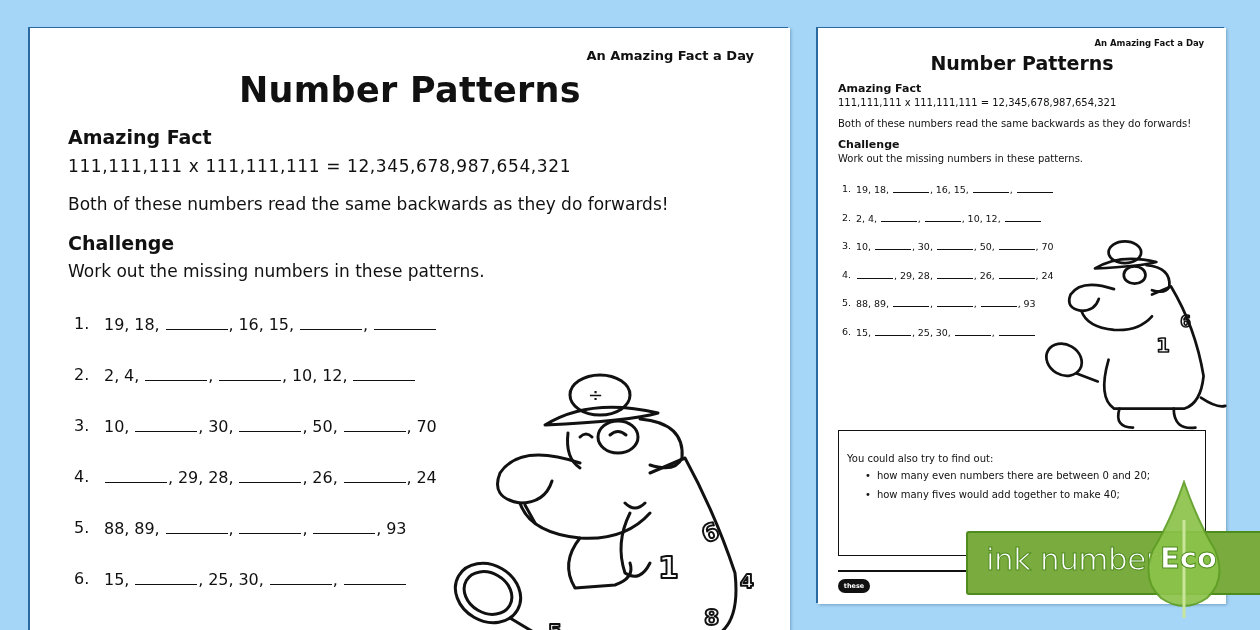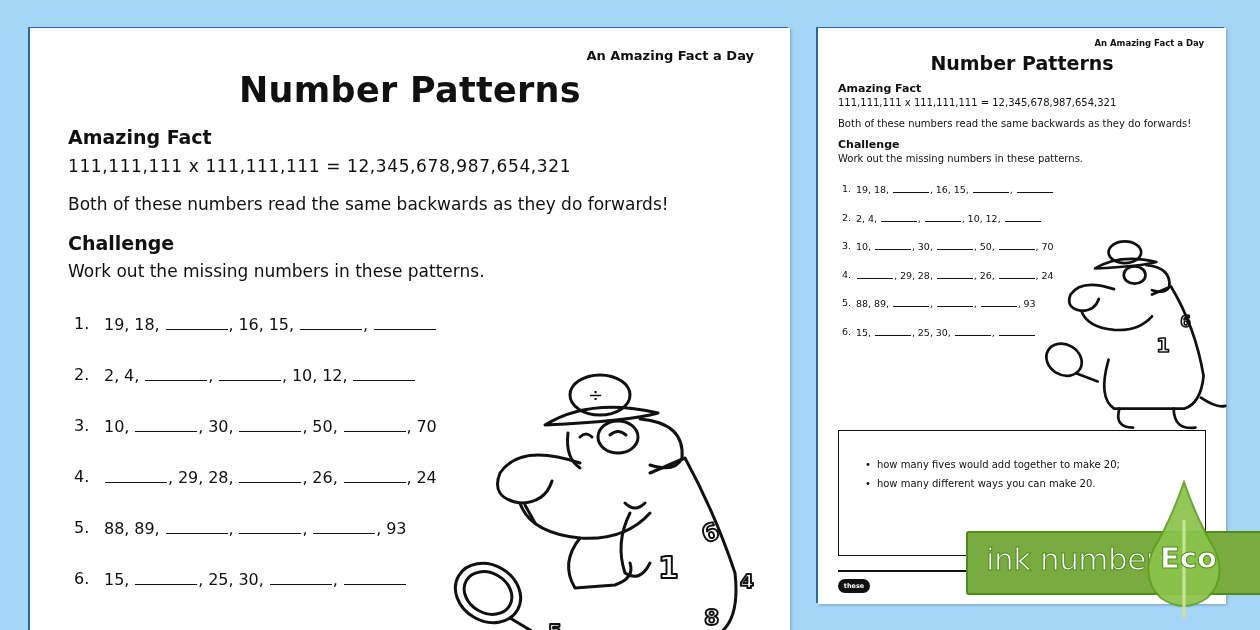--- a/index.html
+++ b/index.html
@@ -154,23 +154,24 @@
     <path d="M80 140 Q90 170 140 175 Q185 178 210 150"></path>
     <path d="M210 110 L245 95 Q290 170 305 260 Q300 310 270 320 L140 320 Q110 300 130 230"></path>
     <text x="218" y="215" font-size="36" fill="none" stroke="#111" stroke-width="3" font-family="DejaVu Sans, sans-serif" font-weight="bold">1</text>
     <text x="262" y="170" font-size="28" fill="none" stroke="#111" stroke-width="3" font-family="DejaVu Sans, sans-serif" font-weight="bold">6</text>
     <ellipse cx="48" cy="230" rx="34" ry="28" transform="rotate(30 48 230)"></ellipse>
     <path d="M70 255 L110 270"></path>
     <path d="M150 320 Q140 355 175 355 M250 320 Q250 360 290 355 M300 300 Q330 320 345 315"></path>
   </svg>
 
   <div class="pr-box">
+    <div>You could also try to find out:</div>
     <ul>
-      <li>how many fives would add together to make 20;</li>
-      <li>how many different ways you can make 20.</li>
+      <li>how many even numbers there are between 0 and 20;</li>
+      <li>how many fives would add together to make 40;</li>
     </ul>
   </div>
   <div class="pr-rule"></div>
   <div class="pr-logo">these</div>
 </div>
 
 <div class="eco">
   <div class="eco-text">ink numbers</div>
 </div>
 <svg class="eco-drop" width="78" height="140" viewBox="0 0 78 140">

